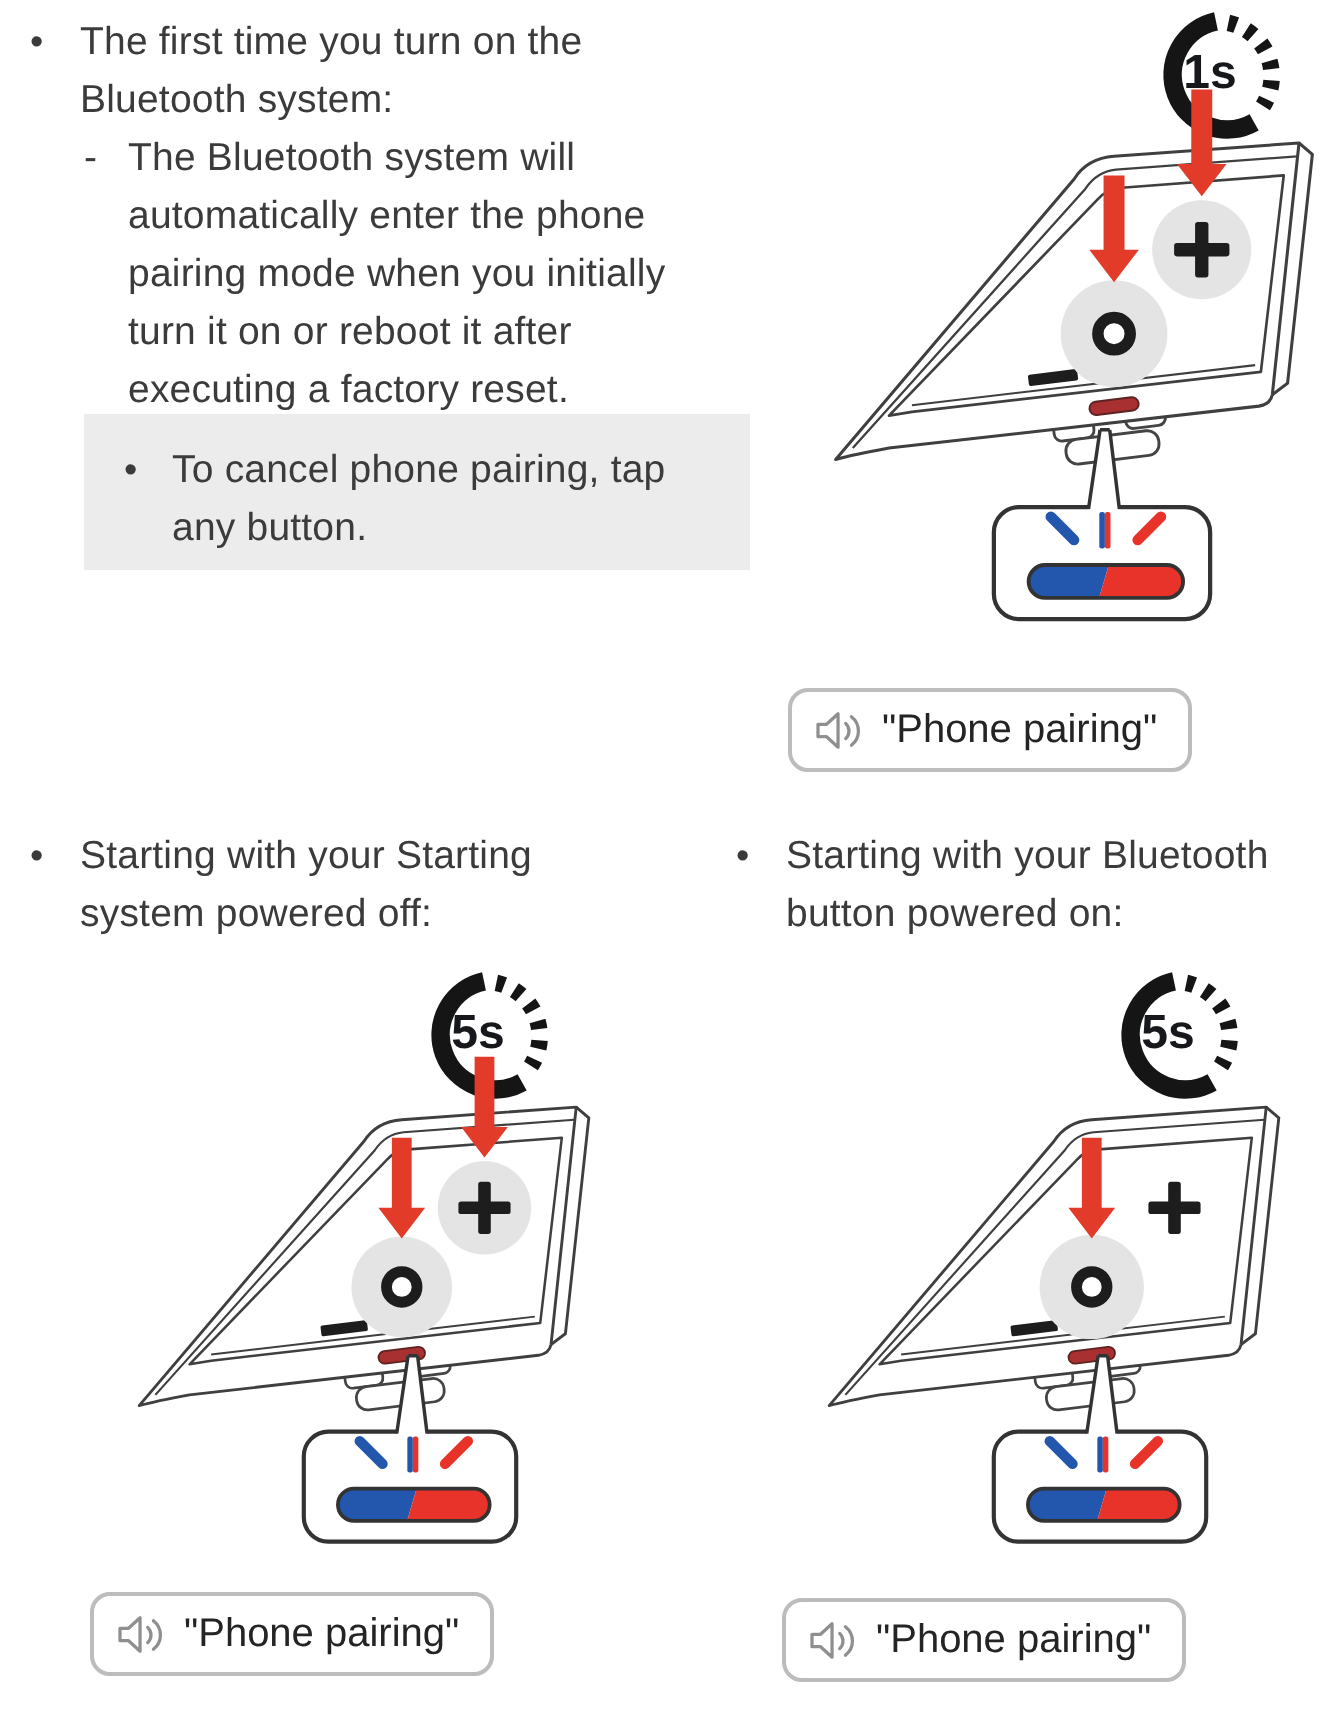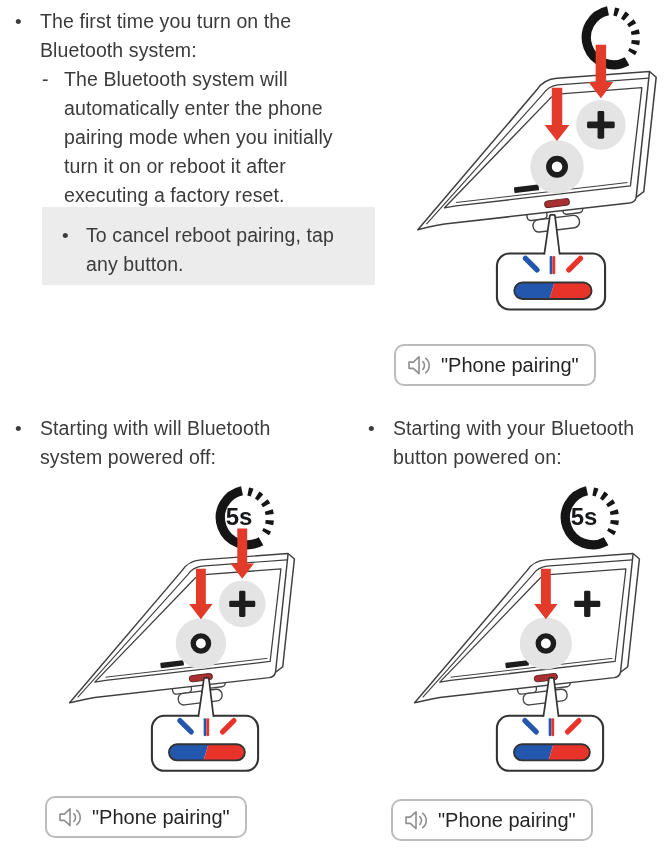--- a/index.html
+++ b/index.html
@@ -109,29 +109,30 @@
   </div>
 
   <div class="abs row" style="left:42px;top:65px;width:322px">
     <span class="dash">-</span>
     <div class="txt" style="width:300px">The Bluetooth system will automatically enter the phone pairing mode when you initially turn it on or reboot it after executing a factory reset.</div>
   </div>
 
   <div class="abs notebox" style="left:42px;top:207px;width:333px;height:78px">
     <div class="inner row">
       <span class="bullet">•</span>
-      <div class="txt" style="width:252px">To cancel reboot pairing, tap any button.</div>
+      <div class="txt" style="width:252px">To cancel phone pairing, tap any button.</div>
     </div>
   </div>
 
   <div class="abs" style="left:392px;top:0;width:275px;height:400px">
     <div class="abs timer" style="left:182px;top:4px">
       <svg viewBox="0 0 66 66">
           <use href="#sym-timer"></use>
         </svg>
+      <span>1s</span>
     </div>
     <svg class="abs" viewBox="0 -48 258 244" style="left:22px;top:20px;width:246px">
       <use href="#sym-body"></use>
       <circle cx="196" cy="62" r="26" fill="#e4e4e4"></circle>
       <circle cx="150" cy="106" r="28" fill="#e4e4e4"></circle>
       <use href="#sym-plus" transform="translate(196,62)"></use>
       <use href="#sym-oring" transform="translate(150,106)"></use>
       <use href="#sym-arrow" transform="translate(196,34)"></use>
       <use href="#sym-arrow" transform="translate(150,79)"></use>
     </svg>
@@ -141,21 +142,21 @@
     <div class="abs voice-label" style="left:2px;top:344px">
       <svg class="spk" viewBox="0 0 26 22">
           <use href="#sym-speaker"></use>
         </svg>
       <span>"Phone pairing"</span>
     </div>
   </div>
 
   <div class="abs row" style="left:15px;top:414px;width:330px">
     <span class="bullet">•</span>
-    <div class="txt" style="width:278px">Starting with will Bluetooth system powered off:</div>
+    <div class="txt" style="width:278px">Starting with your Starting system powered off:</div>
   </div>
   <div class="abs row" style="left:368px;top:414px;width:299px">
     <span class="bullet">•</span>
     <div class="txt" style="width:272px">Starting with your Bluetooth button powered on:</div>
   </div>
 
   <div class="abs" style="left:40px;top:478px;width:280px;height:379px">
     <div class="abs timer" style="left:168px;top:6px">
       <svg viewBox="0 0 66 66">
           <use href="#sym-timer"></use>

